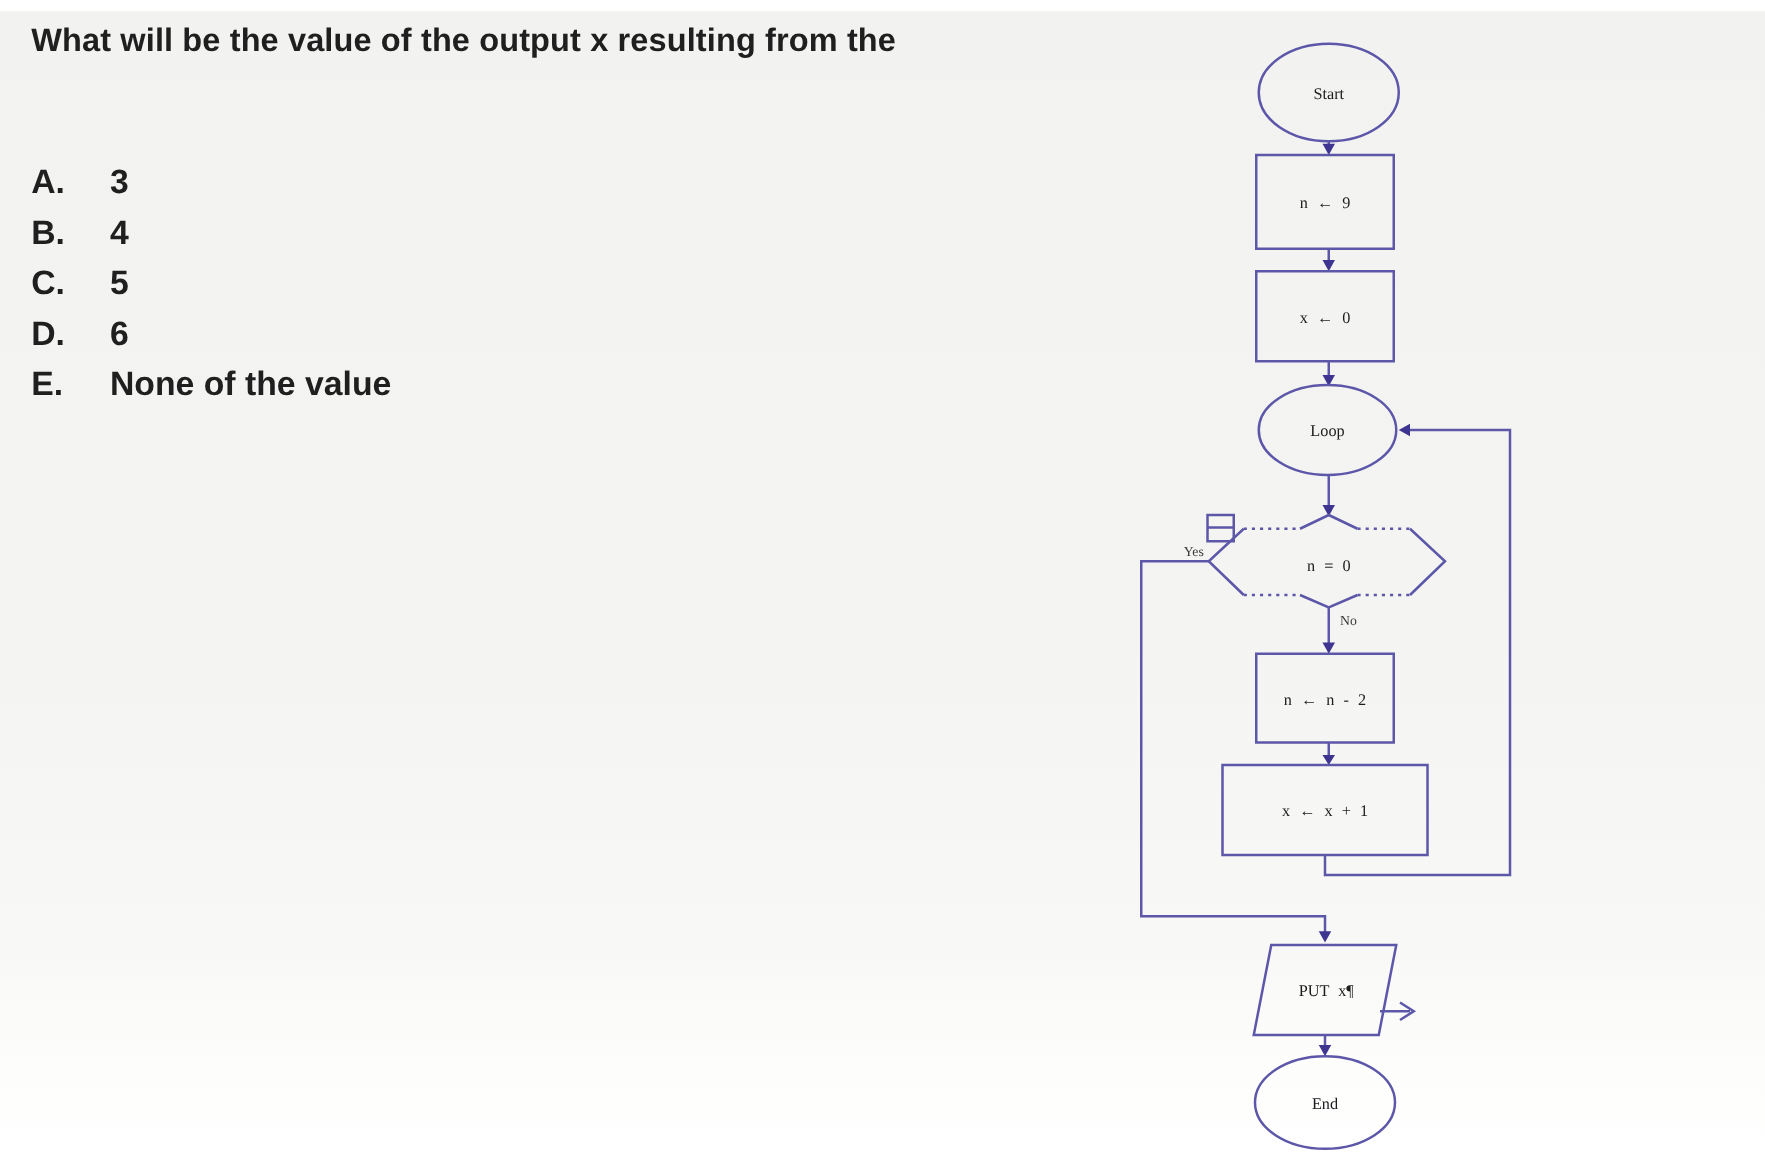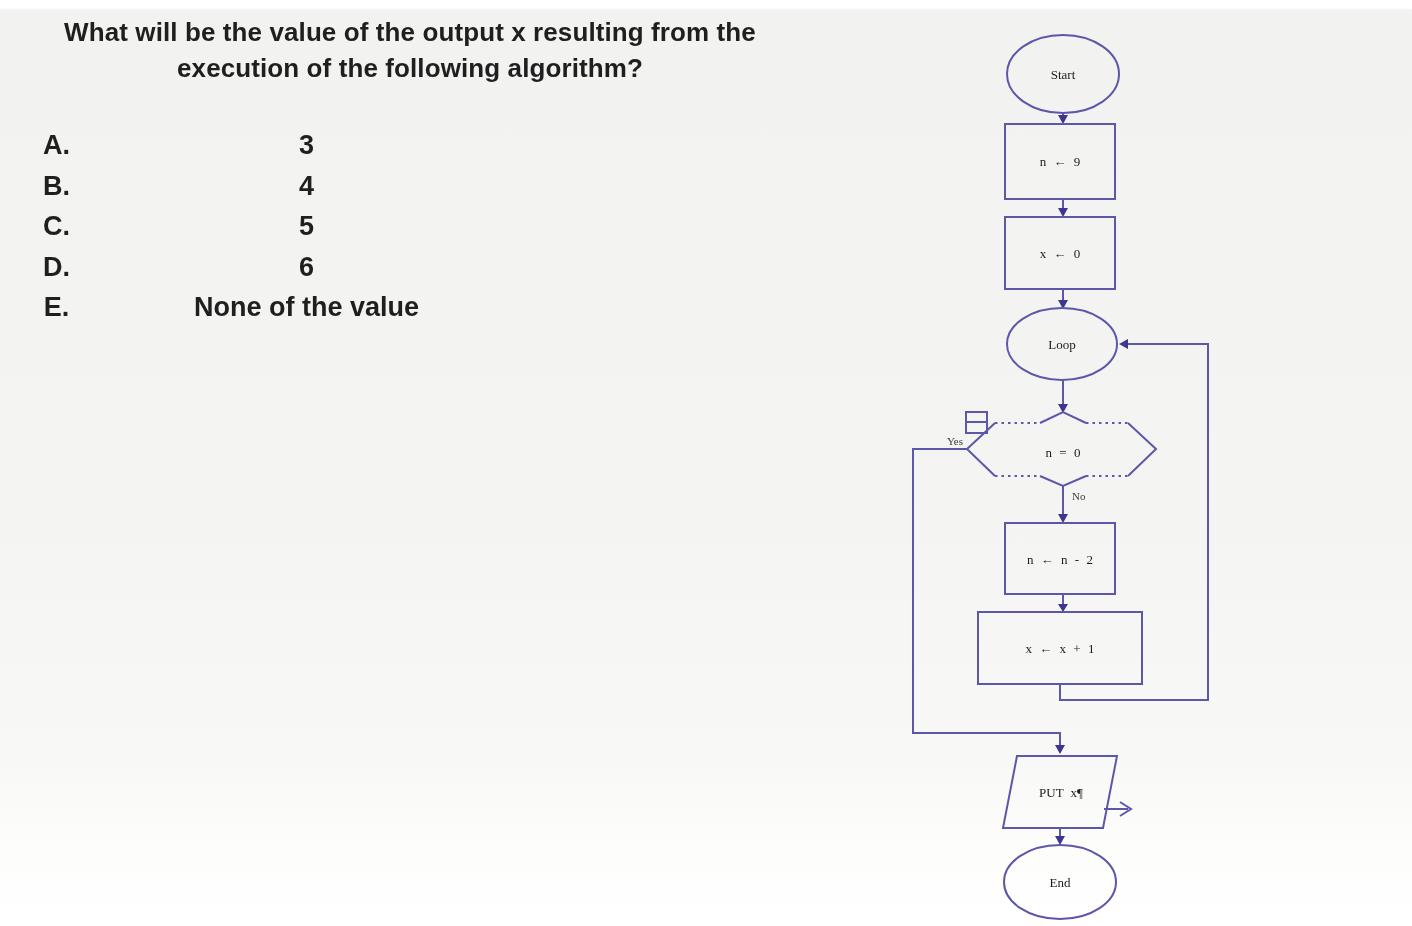--- a/index.html
+++ b/index.html
@@ -13,21 +13,20 @@
   body{
     width:1412px;height:926px;overflow:hidden;
     font-family:"Liberation Sans",sans-serif;
     background:#fff;
   }
   .page{
     position:relative;width:1412px;height:926px;
     background:linear-gradient(180deg,
       #ffffff 0px,#ffffff 8px,#f2f2f1 10px,
       #f4f4f3 55%,#f8f8f7 82%,#fdfdfc 92%,#ffffff 100%);
-    text-align:center;
   }
   .question-block{
     position:absolute;left:25px;top:14px;width:770px;
     color:var(--q-text);
   }
   .q-line{
     font-size:26px;font-weight:600;line-height:36px;
     letter-spacing:0.1px;
   }
   .options{
@@ -58,21 +57,20 @@
   svg .ahead{fill:var(--fc-arrow);stroke:none;}
   svg .openhead{fill:none;stroke:var(--fc-line);stroke-width:2;stroke-linejoin:miter;}
 </style>
 </head>
 <body>
 
 <div class="page">
 
   <div class="question-block">
     <div class="q-line">What will be the value of the output x resulting from the</div>
-    <div class="q-line">execution of the following algorithm?</div>
   </div>
 
   <div class="options">
     <div class="option-row">
       <span class="option-letter">A.</span>
       <span class="option-value">3</span>
     </div>
     <div class="option-row">
       <span class="option-letter">B.</span>
       <span class="option-value">4</span>

